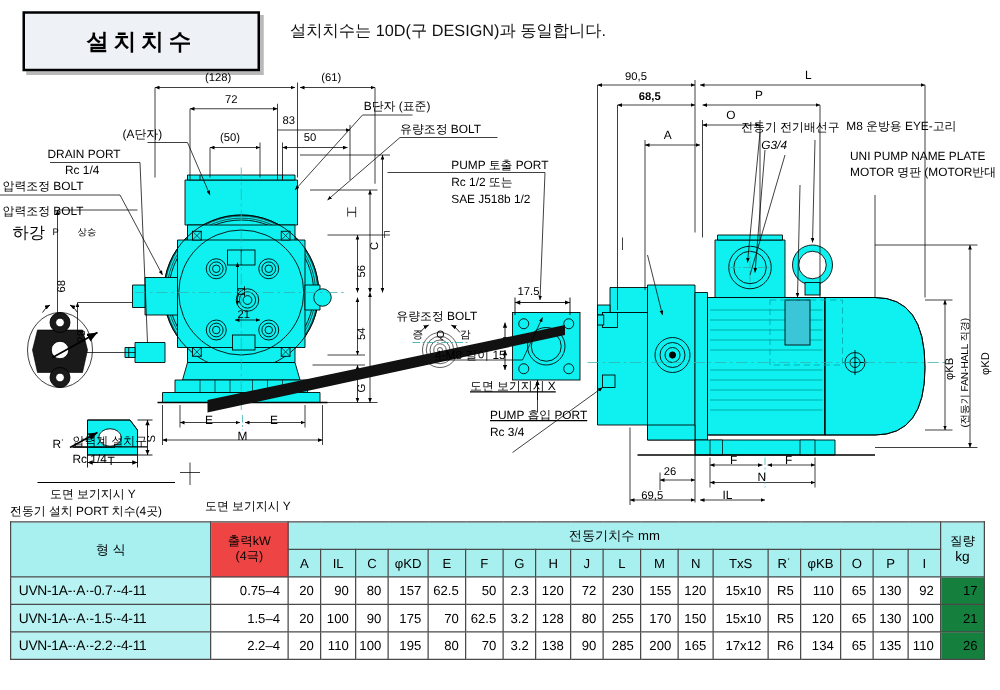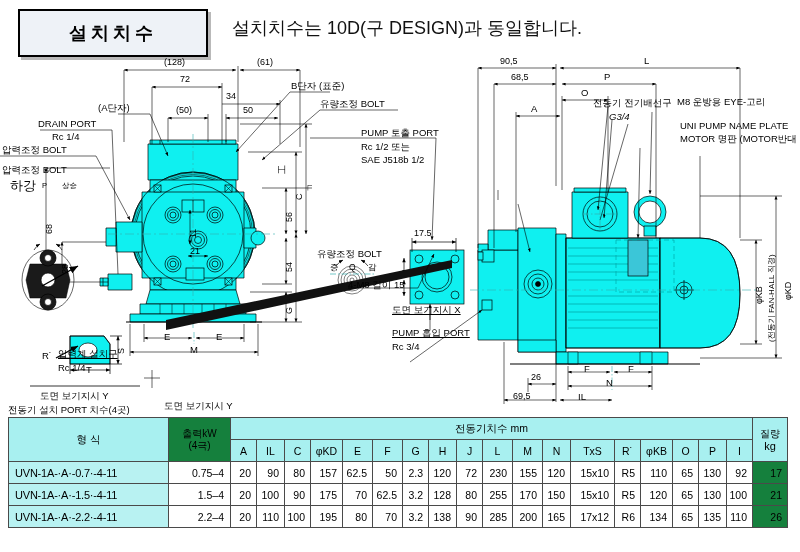--- a/index.html
+++ b/index.html
@@ -18,21 +18,21 @@
     position:absolute; left:18px; top:9px; width:190px; height:48px;
     background:#eef2f7; border:2px solid #000;
     box-shadow: 3px 3px 0 #b9b9b9;
     display:flex; align-items:center; justify-content:center;
   }
   #title-box span {
     font-size:18px; font-weight:bold; letter-spacing:4px; color:#000;
   }
   #header-note {
     position:absolute; left:232px; top:16px;
-    font-size:18px; color:#111; letter-spacing:0px; white-space:nowrap;
+    font-size:13px; color:#111; letter-spacing:0px; white-space:nowrap;
   }
 
   
   #drawing { position:absolute; left:0; top:52px; width:800px; height:358px; }
   #drawing svg { display:block; }
 
   
   .lbl {
     position:absolute; font-size:9.5px; color:#000; white-space:nowrap;
     line-height:11.5px; letter-spacing:0px;
@@ -56,21 +56,21 @@
     background:#fff;
   }
   #spec-table td, #spec-table th {
     border:1px solid #4a4a4a; padding:0; margin:0;
     text-align:center; vertical-align:middle;
     font-weight:normal; color:#000; font-size:10.5px;
     height:22px;
   }
   #spec-table thead th { background:#a8f0f0; }
   #spec-table .hdr-type { background:#a8f0f0; width:160px; }
-  #spec-table .hdr-kw   { background:#15803d; width:62px; font-size:10px; line-height:12px; }
+  #spec-table .hdr-kw   { background:#ef4444; width:62px; font-size:10px; line-height:12px; }
   #spec-table .hdr-group{ background:#a8f0f0; font-size:10.5px; }
   #spec-table .hdr-mass { background:#a8f0f0; width:35px; font-size:10px; line-height:12px; }
   #spec-table .dimcol   { background:#a8f0f0; }
   #spec-table td.modelcell {
     background:#b8f2f2; text-align:left; padding-left:6px; font-size:11px; letter-spacing:-0.2px;
   }
   #spec-table td.kwcell { background:#fff; text-align:right; padding-right:6px; }
   #spec-table td.num    { background:#fff; text-align:right; padding-right:5px; }
   #spec-table td.masscell { background:#15803d; text-align:right; padding-right:5px; }
   .sub { font-size:11px;text-align:center; }
@@ -468,21 +468,21 @@
 
         <path d="M152,318 L152,336 M144,326 L160,326"></path>
       </g>
 
       </g>
     </svg>
 
     <div class="lbl dim" style="left:164px; top:5px;">(128)</div>
     <div class="lbl dim" style="left:257px; top:5px;">(61)</div>
     <div class="lbl dim" style="left:180px; top:22px;">72</div>
-    <div class="lbl dim" style="left:226px; top:39px;">34</div>
+    <div class="lbl dim" style="left:226px; top:39px;">83</div>
     <div class="lbl dim" style="left:176px; top:53px;">(50)</div>
     <div class="lbl dim" style="left:243px; top:53px;">50</div>
 
     <div class="lbl k" style="left:98px; top:50px;">(A단자)</div>
     <div class="lbl k" style="left:291px; top:28px;">B단자 (표준)</div>
 
     <div class="lbl" style="left:38px; top:66px;">DRAIN PORT</div>
     <div class="lbl" style="left:52px; top:79px;">Rc 1/4</div>
 
     <div class="lbl k" style="left:2px; top:92px;">압력조정 BOLT</div>
@@ -521,30 +521,30 @@
     <div class="vert" style="left:116px; top:302px;">S</div>
     <div class="lbl" style="left:86px; top:312px;">T</div>
     <div class="lbl" style="left:42px; top:298px;">R˙</div>
 
     <div class="lbl k" style="left:40px; top:338px;">도면 보기지시 Y</div>
     <div class="lbl k" style="left:8px;  top:352px;">전동기 설치 PORT 치수(4곳)</div>
     <div class="lbl k" style="left:164px; top:348px;">도면 보기지시 Y</div>
 
     <div class="lbl dim" style="left:414px; top:176px;">17.5</div>
     <div class="lbl k" style="left:348px; top:227px;">4-M8 길이 15</div>
-    <div class="lbl k und" style="left:392px; top:252px;">도면 보기지시 X</div>
+    <div class="lbl k und" style="left:376px; top:252px;">도면 보기지시 X</div>
     <div class="lbl k und" style="left:392px; top:275px;">PUMP 흡입 PORT</div>
     <div class="lbl" style="left:392px; top:289px;">Rc 3/4</div>
 
     <div class="lbl k und" style="left:58px; top:296px;">압력계 설치구</div>
     <div class="lbl" style="left:58px; top:310px;">Rc 1/4</div>
 
     <div class="lbl dim" style="left:500px; top:4px;">90,5</div>
     <div class="lbl" style="left:644px; top:3px;">L</div>
-    <div class="lbl dim" style="left:511px; top:20px;">68,5</div>
+    <div class="lbl dim" style="left:511px; top:20px;font-weight:bold;">68,5</div>
     <div class="lbl" style="left:604px; top:19px;">P</div>
     <div class="lbl" style="left:581px; top:35px;">O</div>
     <div class="lbl" style="left:531px; top:51px;">A</div>
 
     <div class="lbl k" style="left:593px; top:45px;">전동기 전기배선구</div>
     <div class="lbl" style="left:609px; top:59px;font-style:italic;">G3/4</div>
     <div class="lbl k" style="left:677px; top:44px;">M8 운방용 EYE-고리</div>
     <div class="lbl" style="left:680px; top:68px;">UNI PUMP NAME PLATE</div>
     <div class="lbl k" style="left:680px; top:81px;">MOTOR 명판 (MOTOR반대 측)</div>
 

